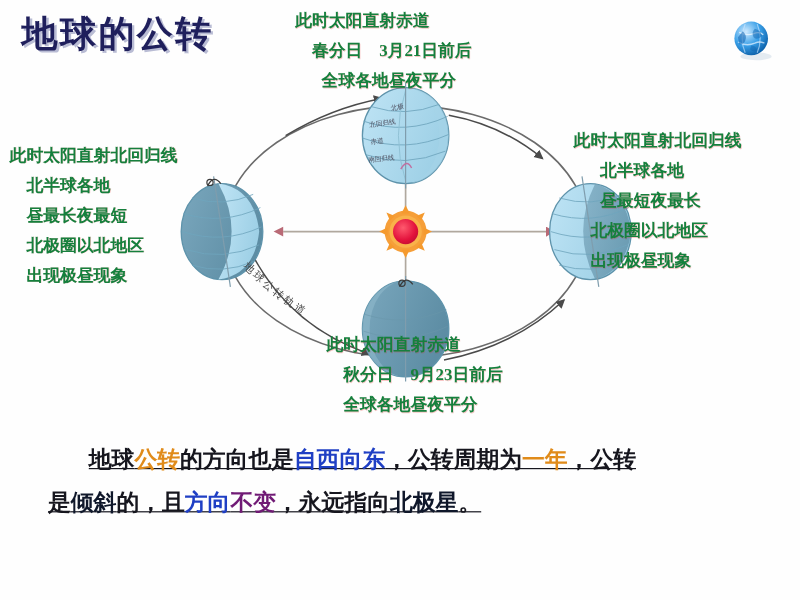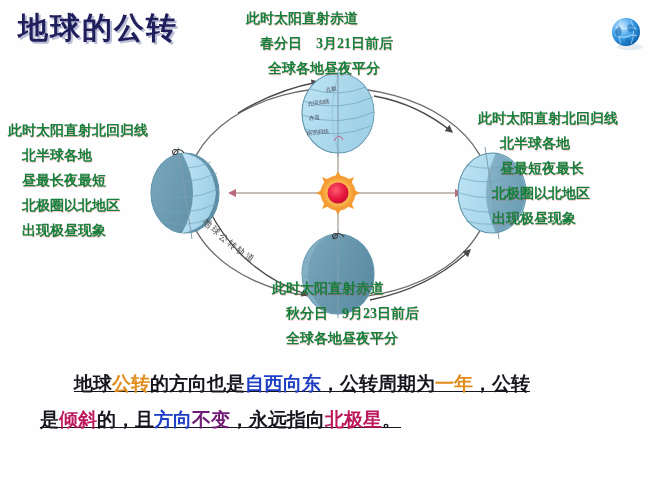--- a/index.html
+++ b/index.html
@@ -76,21 +76,21 @@
     line-height: 36px;
     color: #16161e;
     font-weight: bold;
     text-align: justify;
     font-family: "Liberation Serif", "DejaVu Serif", serif;
   }
   #para .ln { display: block; white-space: nowrap; text-decoration: underline; }
   #para .ln.first { text-indent: 34px; }
   .hl-orange { color: #e08b1a; }
   .hl-blue   { color: #1f3fc4; }
-  .hl-teal   { color: #be185d; }
+  .hl-teal   { color: #0f172a; }
   .hl-red    { color: #701a75; }
 </style>
 </head>
 <body>
 
 <div id="stage">
 
   <div id="title">地球的公转</div>
 
   <div id="corner-globe">

